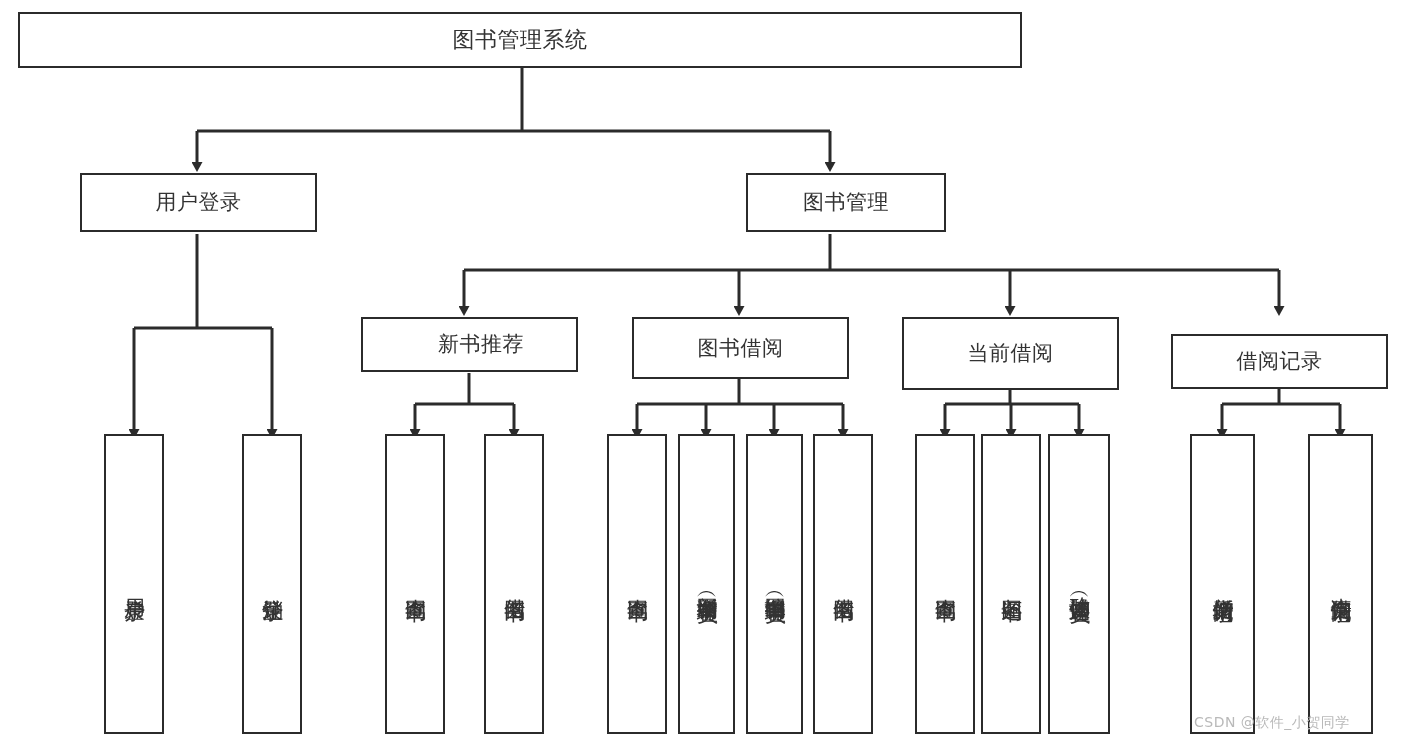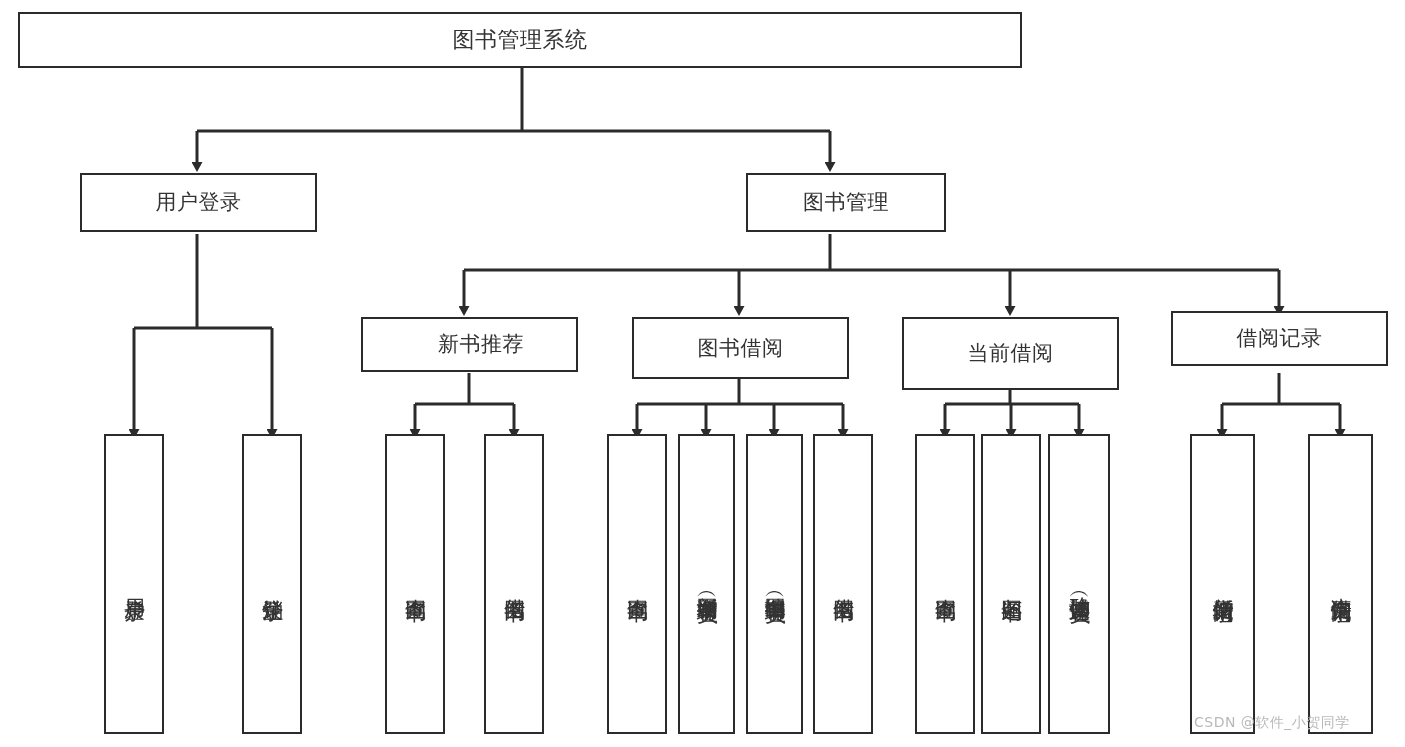--- a/index.html
+++ b/index.html
@@ -141,21 +141,21 @@
 
   <div class="node node-h" style="left:361px; top:317px; width:217px; height:55px;padding-left:23px;">
     <span class="node-label">新书推荐</span>
   </div>
   <div class="node node-h" style="left:632px; top:317px; width:217px; height:62px;">
     <span class="node-label">图书借阅</span>
   </div>
   <div class="node node-h" style="left:902px; top:317px; width:217px; height:73px;">
     <span class="node-label">当前借阅</span>
   </div>
-  <div class="node node-h" style="left:1171px; top:311px; width:217px; height:55px;">
+  <div class="node node-h" style="left:1171px; top:334px; width:217px; height:55px;">
     <span class="node-label">借阅记录</span>
   </div>
 
   <div class="node node-v" style="left:104px; top:434px; width:60px; height:300px;">
     <span class="node-label">用户登录</span>
   </div>
   <div class="node node-v" style="left:242px; top:434px; width:60px; height:300px;">
     <span class="node-label">注销登录</span>
   </div>
 

